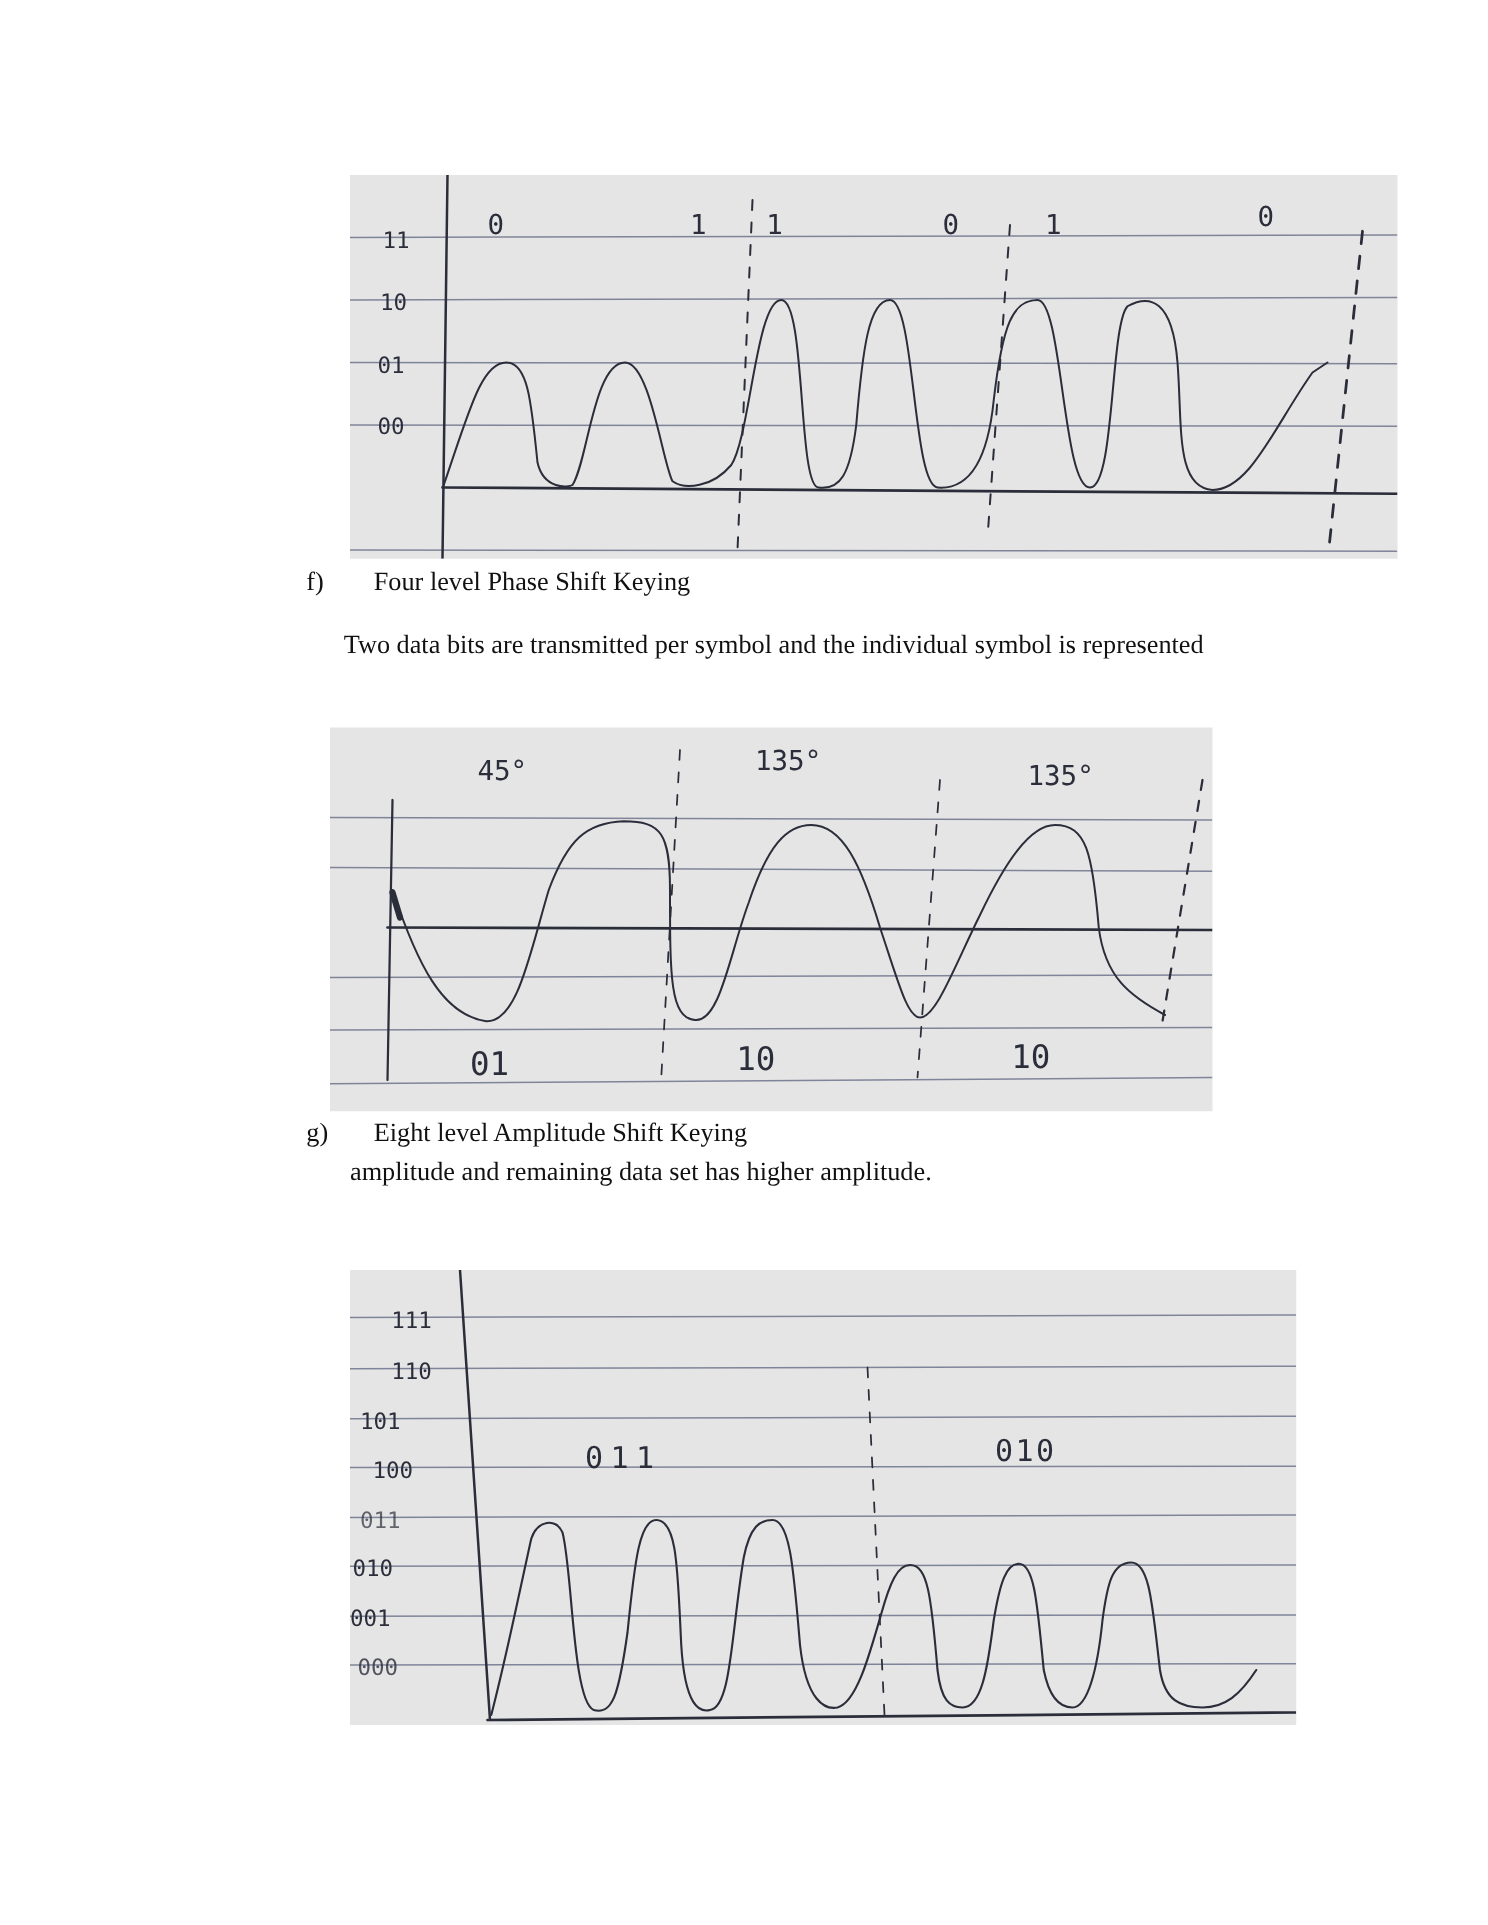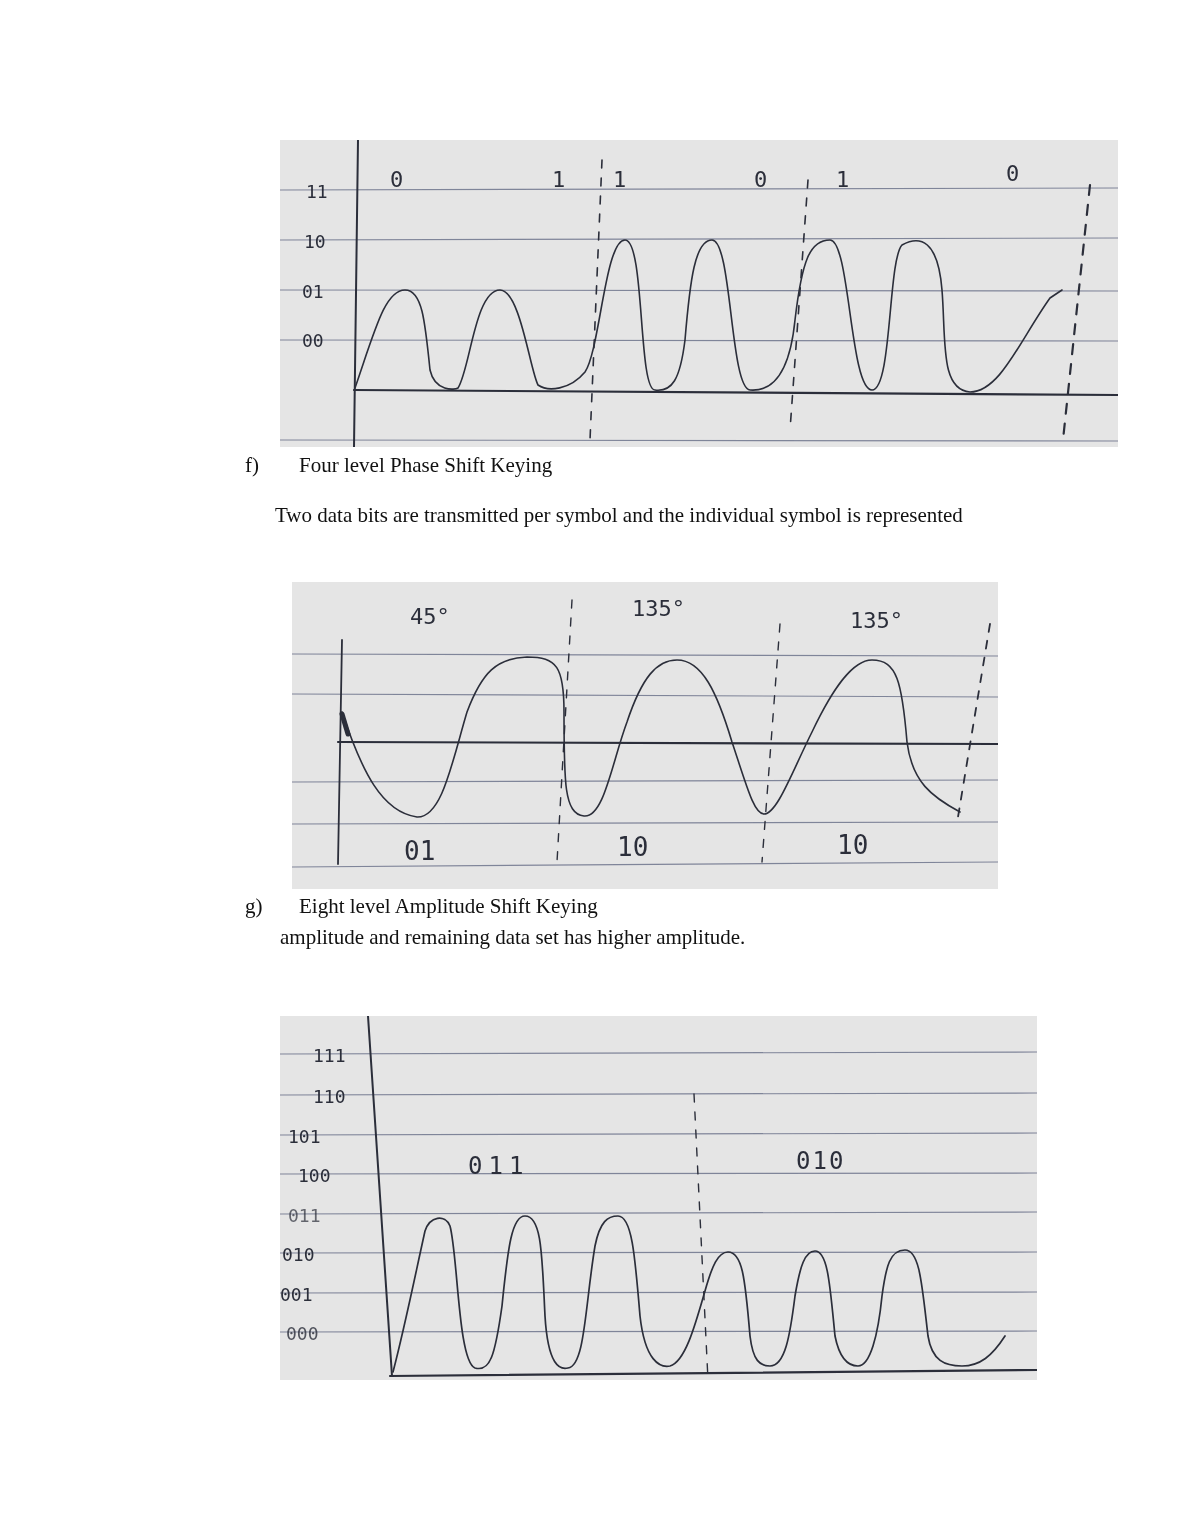--- a/index.html
+++ b/index.html
@@ -46,21 +46,21 @@
 
 <div class="heading" style="left:245px; top:450px; width:700px; height:31px;">
   <span class="marker">f)</span>
   <span class="title">Four level Phase Shift Keying</span>
 </div>
 
 <div class="para" style="left:259px; top:500px; width:820px;margin-left:16px;">
   <div>Two data bits are transmitted per symbol and the individual symbol is represented</div>
 </div>
 
-<div class="photo" style="left:292px; top:582px; width:706px; height:307px;">
+<div class="photo" style="left:264px; top:582px; width:706px; height:307px;">
   <svg width="706" height="307" viewBox="0 0 706 307">
     <line class="rule" x1="0" y1="72" x2="706" y2="74"></line>
     <line class="rule" x1="0" y1="112" x2="706" y2="115"></line>
     <line class="rule" x1="0" y1="200" x2="706" y2="198"></line>
     <line class="rule" x1="0" y1="242" x2="706" y2="240"></line>
     <line class="rule" x1="0" y1="285" x2="706" y2="280"></line>
     <line class="ink" x1="50" y1="58" x2="46" y2="282" stroke-width="1.8"></line>
     <line class="ink" x1="46" y1="160" x2="706" y2="162" stroke-width="2.2"></line>
     <line class="ink" x1="280" y1="18" x2="265" y2="280" stroke-width="1.4" stroke-dasharray="8 10"></line>
     <line class="ink" x1="488" y1="42" x2="470" y2="280" stroke-width="1.4" stroke-dasharray="8 10"></line>

